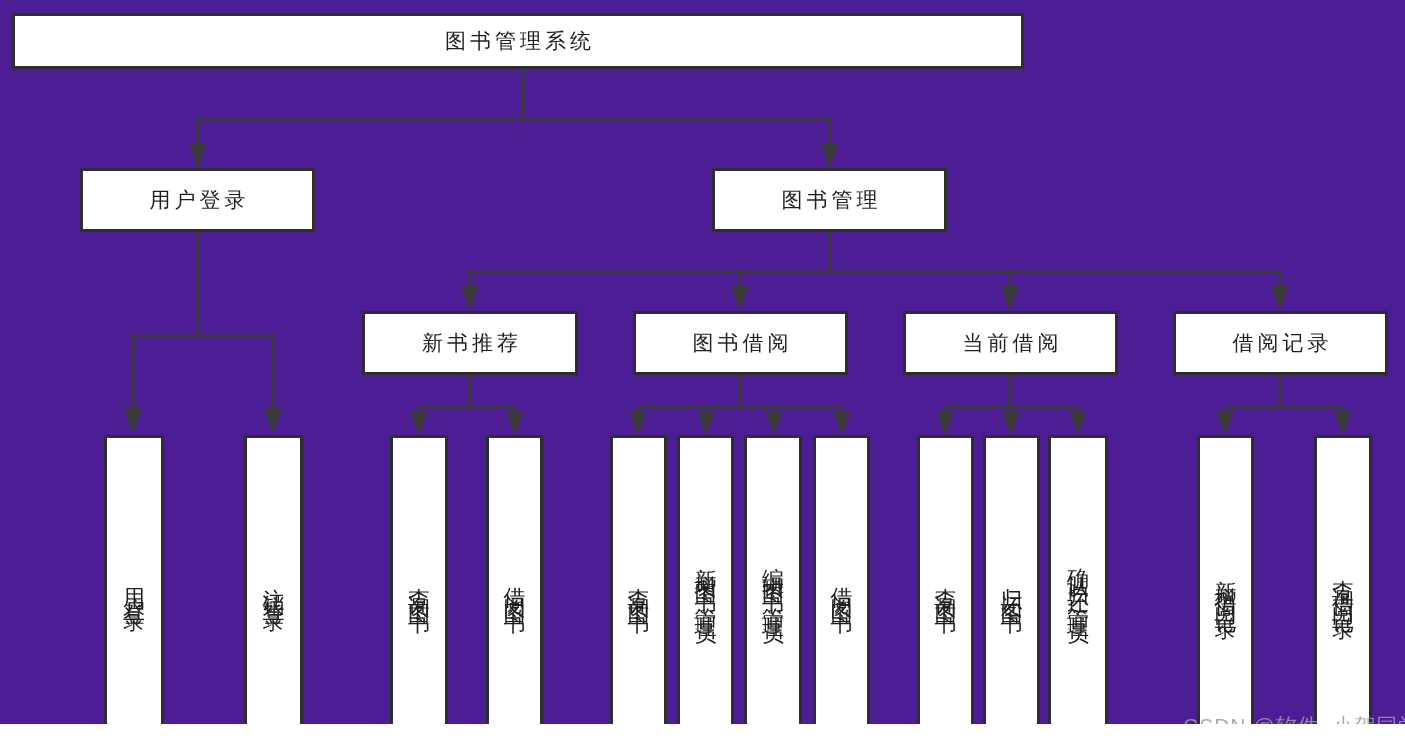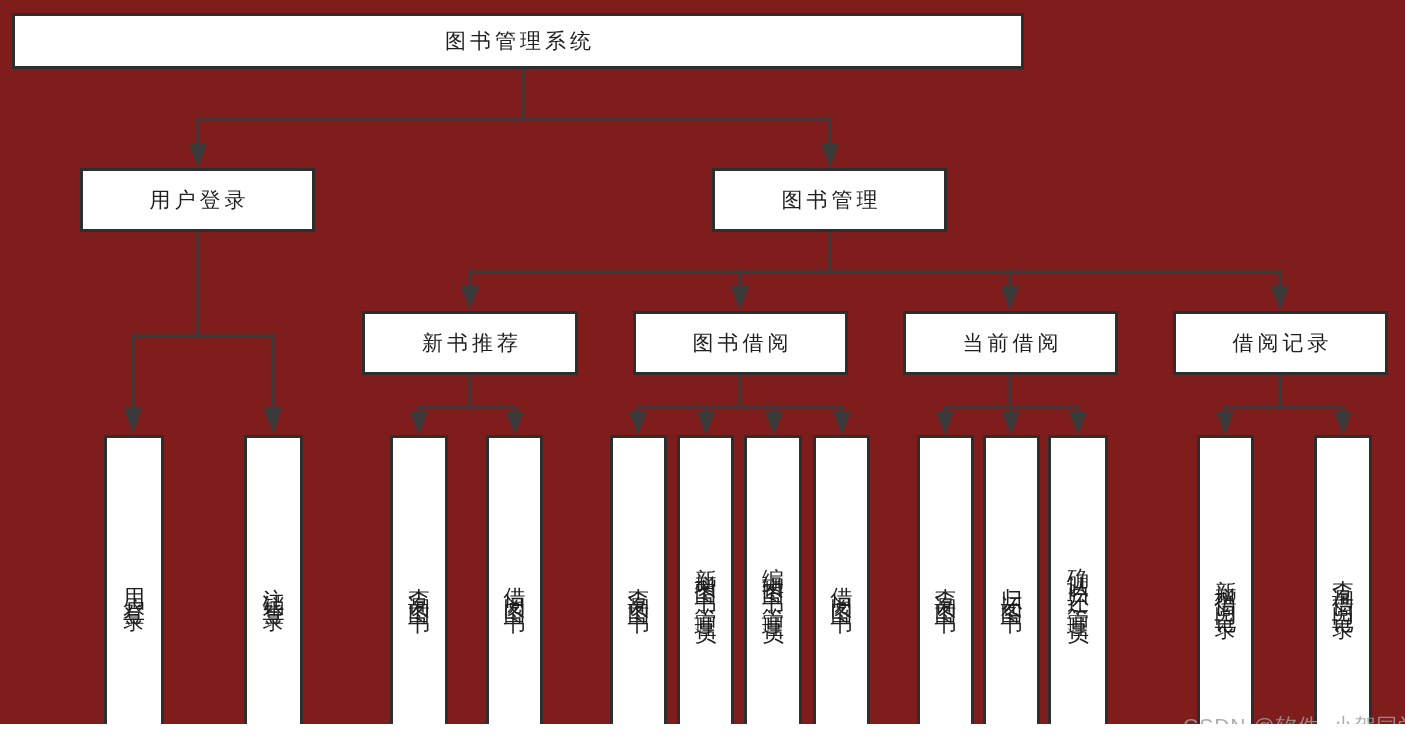--- a/index.html
+++ b/index.html
@@ -5,21 +5,21 @@
   html, body {
     margin: 0;
     padding: 0;
     background: #ffffff;
     font-family: "Liberation Sans", "DejaVu Sans", sans-serif;
   }
   #canvas {
     position: relative;
     width: 1405px;
     height: 724px;
-    background: #7f1d1d;
+    background: #4c1d95;
     overflow: hidden;
   }
   #connectors {
     position: absolute;
     left: 0; top: 0;
     width: 1405px;
     height: 747px;
   }
   .box {
     position: absolute;

